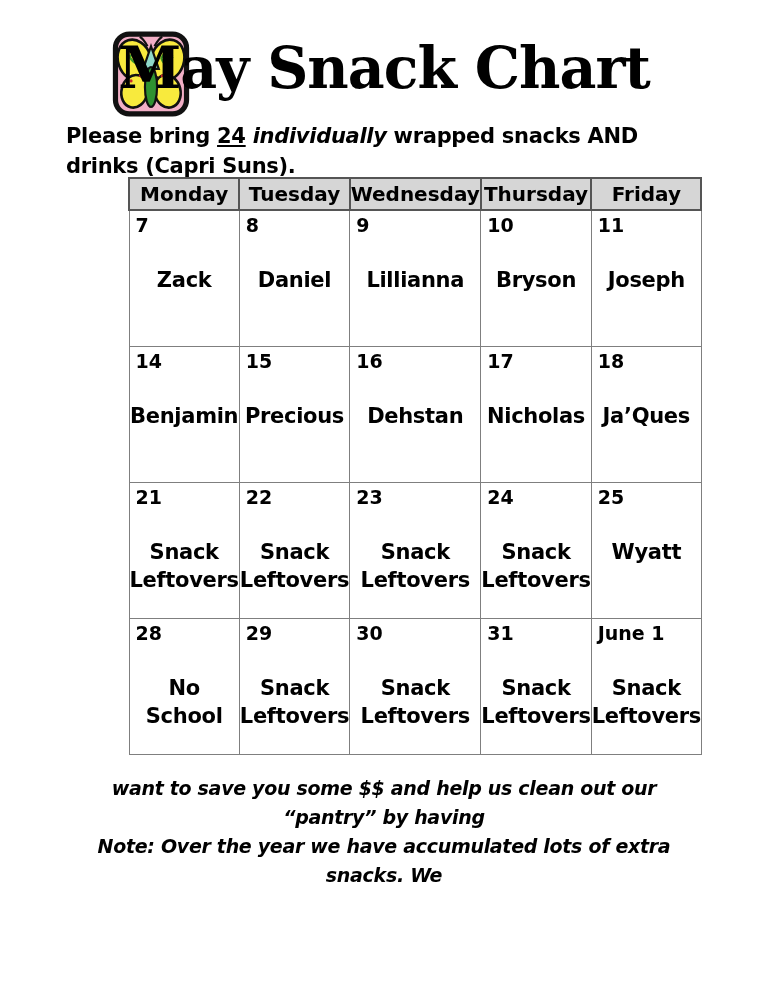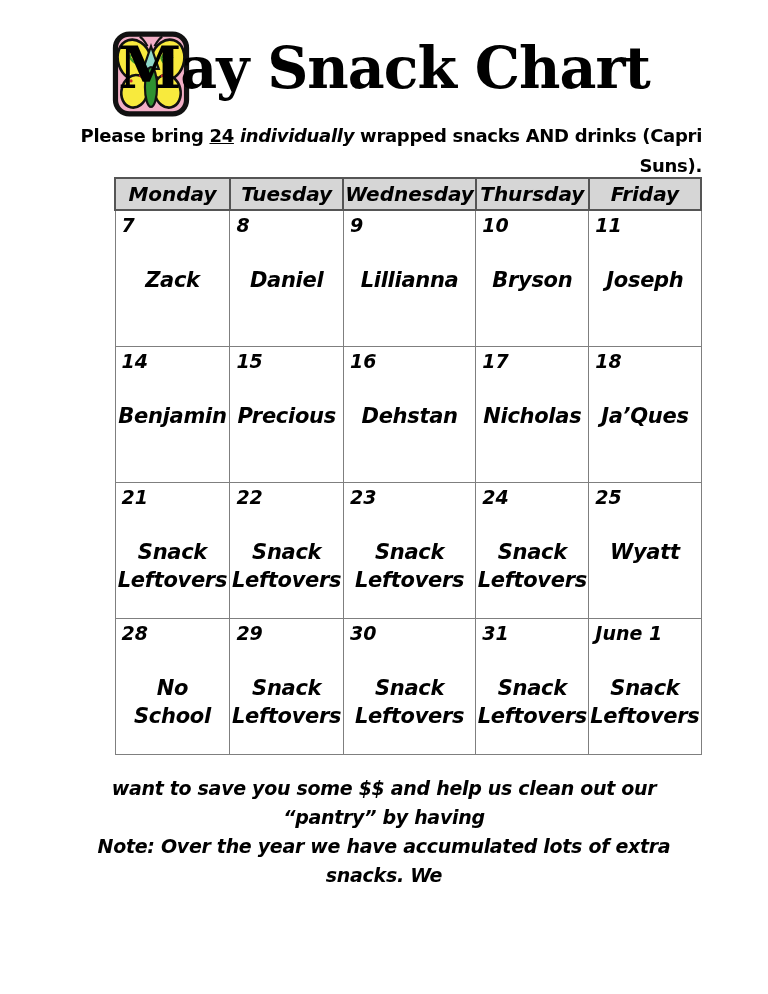--- a/index.html
+++ b/index.html
@@ -17,31 +17,31 @@
     position:absolute; top:34px; left:0; right:0;
     text-align:center;
     font-family:"DejaVu Serif", serif;
     font-size:57px; font-weight:700;
     letter-spacing:-1px;
   }
   .butterfly-left  { position:absolute; left:46px;  top:30px; }
   .butterfly-right { position:absolute; left:632px; top:20px; }
   .instructions {
     position:absolute; top:121px; left:0; right:0;
-    text-align:right;
-    font-size:18px; font-weight:700;
+    text-align:left;
+    font-size:21px; font-weight:700;
     line-height:30px;
     letter-spacing:-0.3px;
   }
   .instructions .u { text-decoration:underline; }
   .instructions .i { font-style:italic; }
   .smiley { font-weight:400; }
   table.calendar {
-    position:absolute; top:177px; left:48px;
-    border-collapse:collapse; table-layout:fixed;font-style:italic;
+    position:absolute; top:177px; left:62px;
+    border-collapse:collapse; table-layout:fixed;
   }
   table.calendar th {
     background:#d6d6d6;
     border:2px solid #555555;
     height:32px;
     font-size:20px; font-weight:700;
     padding:0; text-align:center;
   }
   table.calendar td {
     border:1px solid #7f7f7f;

